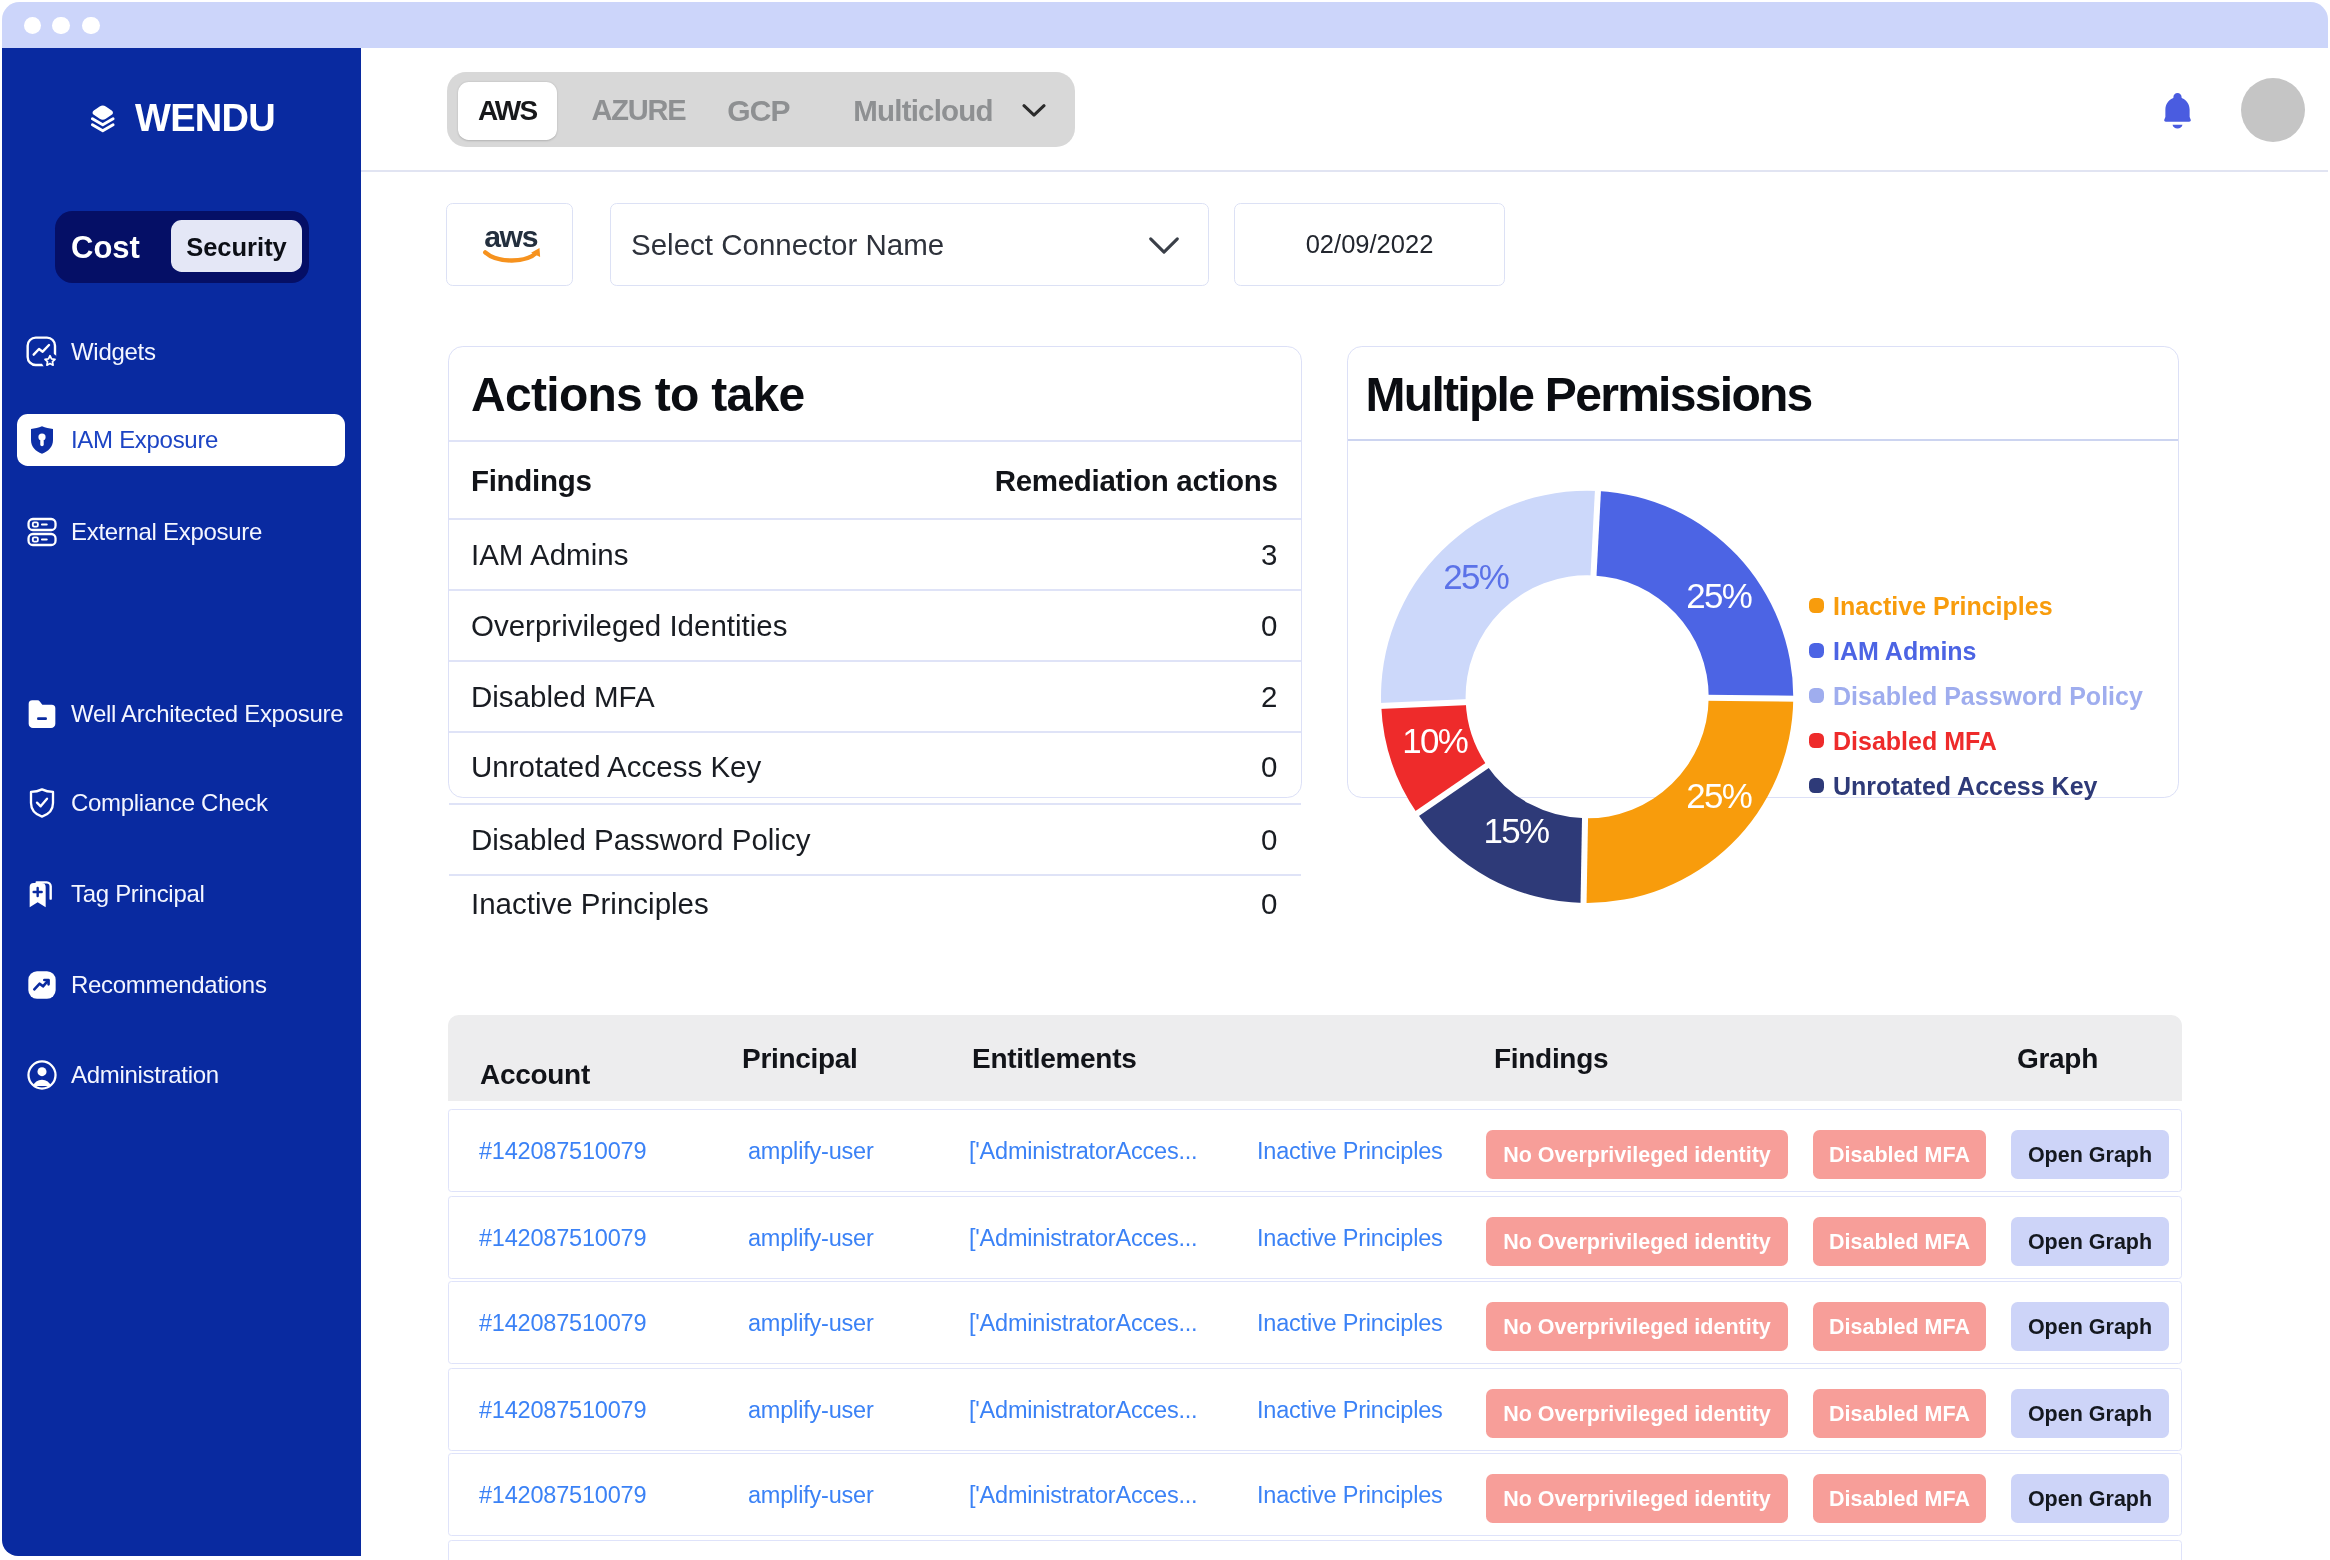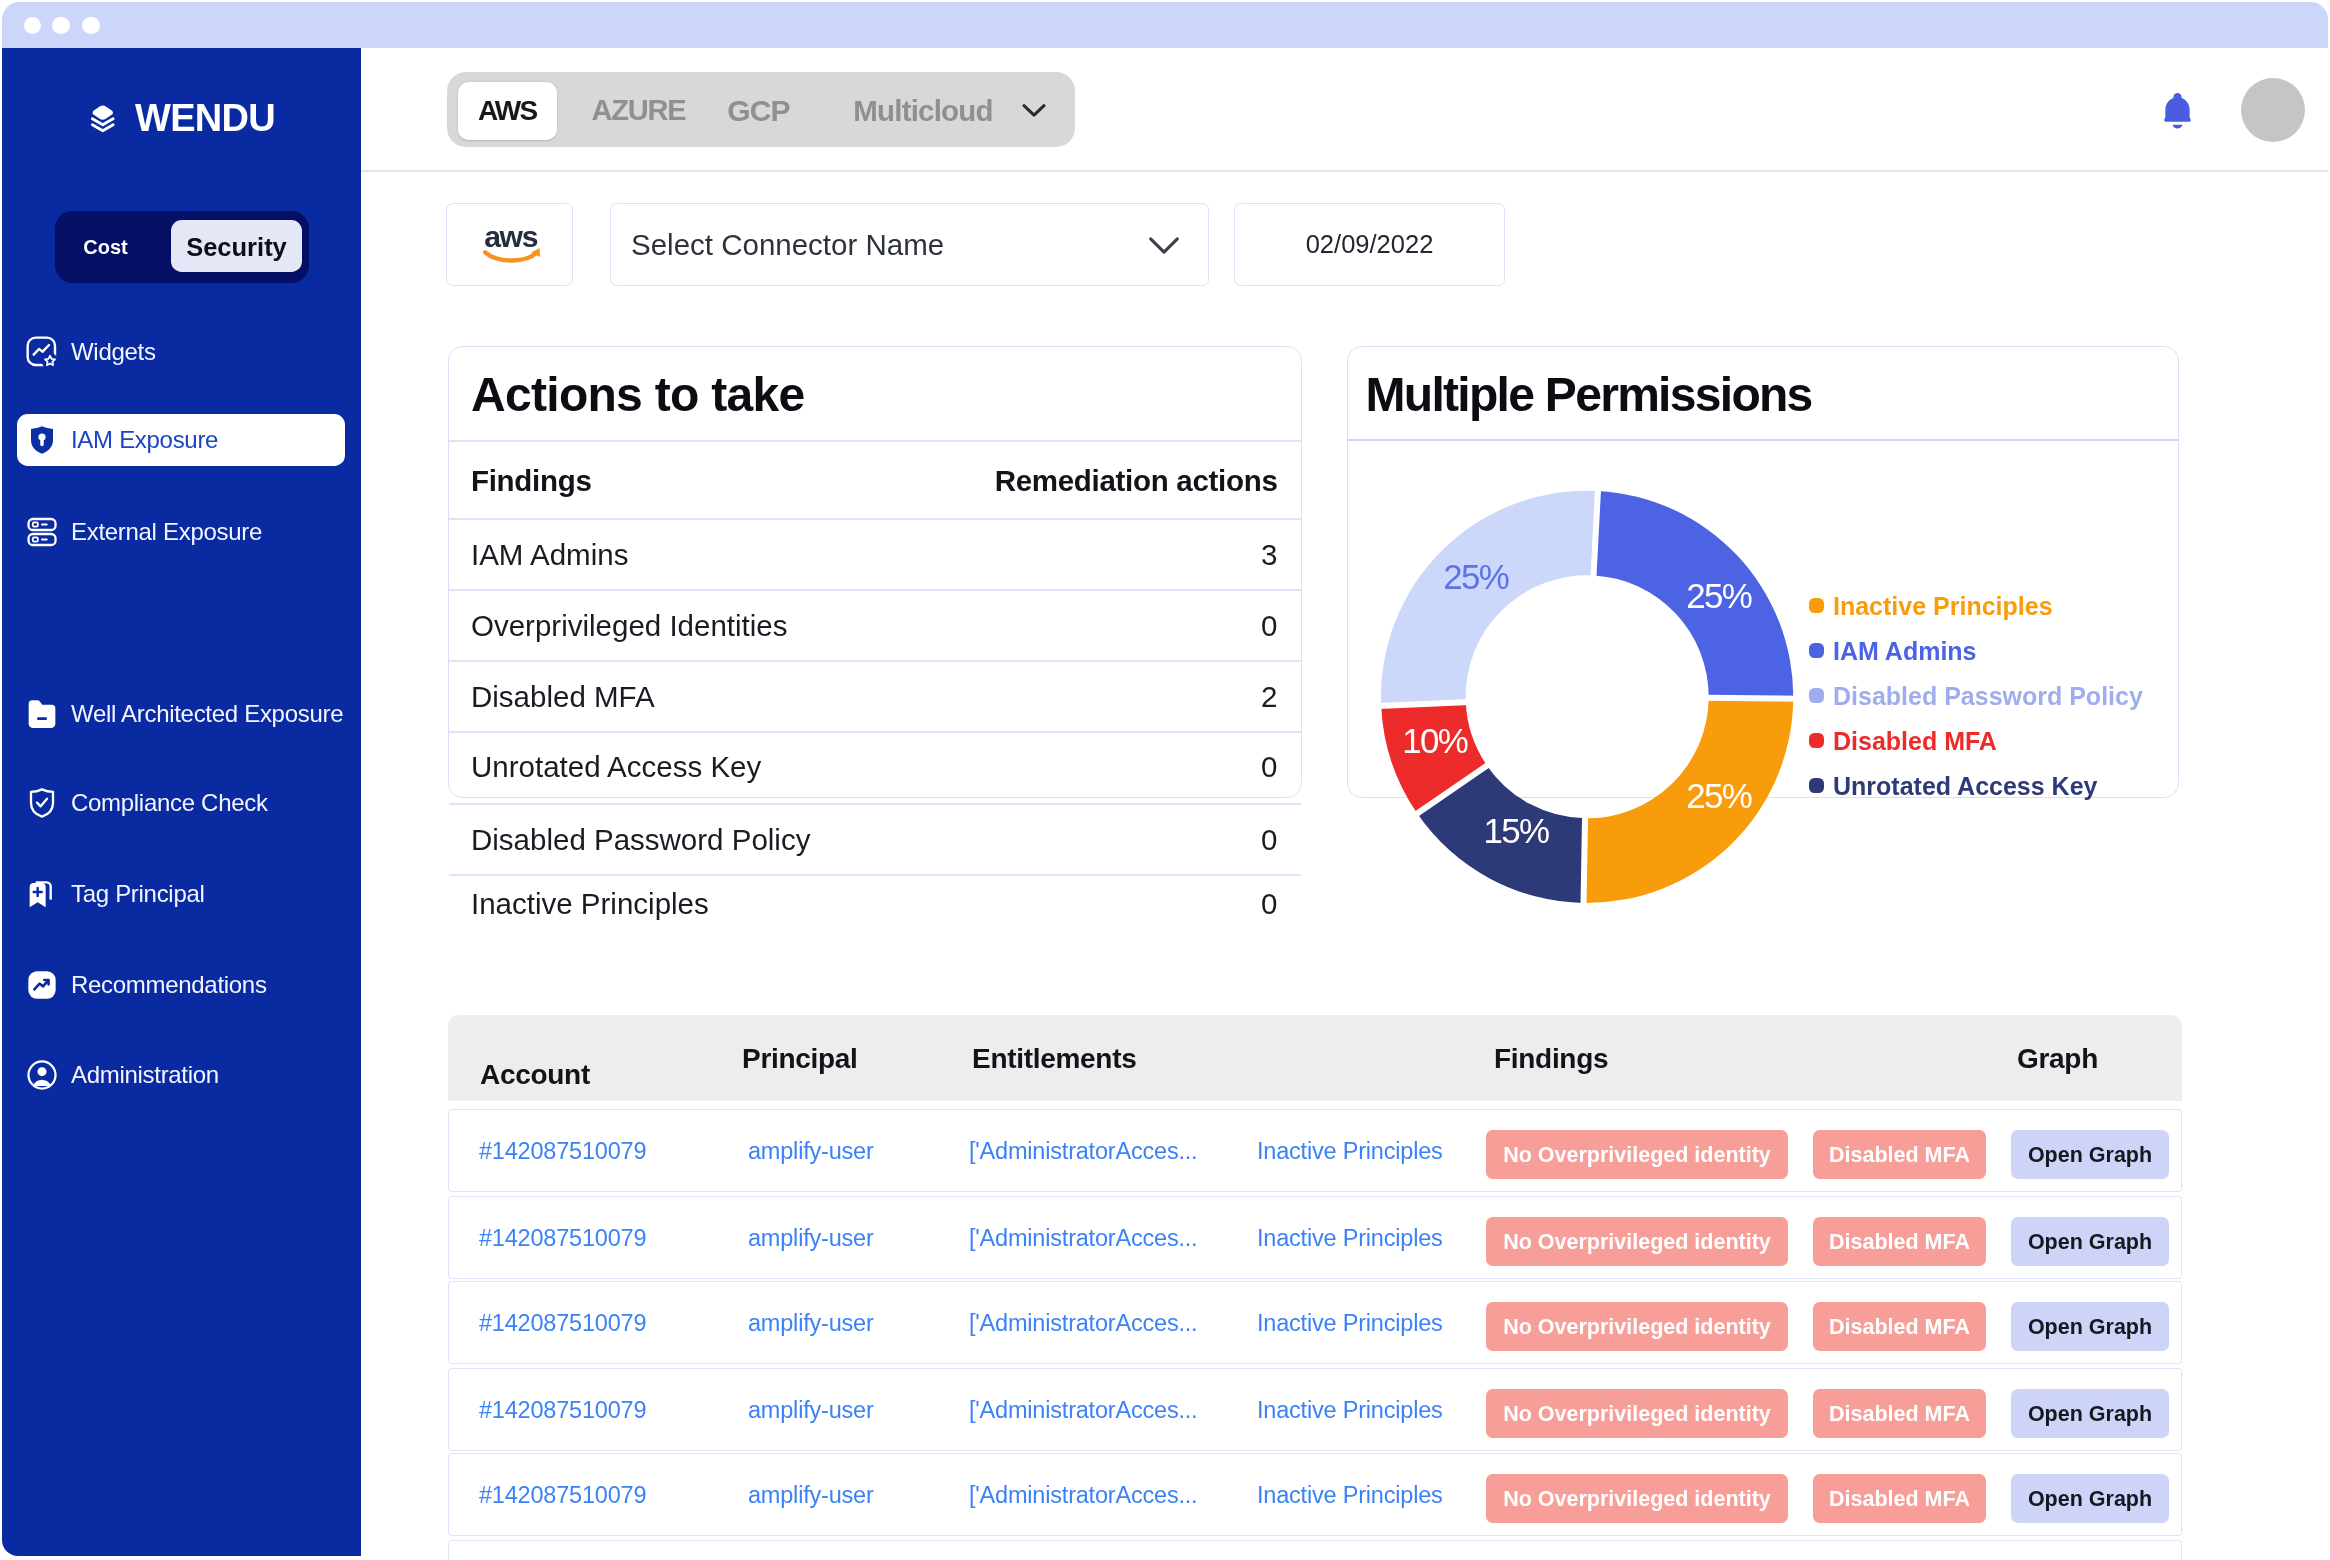--- a/index.html
+++ b/index.html
@@ -80,21 +80,21 @@
   <div class="abs" style="left:88px; top:101px; width:25.5px; height:28px;">
     <svg width="25.5" height="30" viewBox="0 0 38 45">
       <rect x="-12.75" y="-12.75" width="25.5" height="25.5" rx="6.5" fill="#ffffff" transform="translate(19,14.5) scale(1,0.68) rotate(45)"></rect>
       <path d="M3.5 23.5 L19 32.5 L34.5 23.5" fill="none" stroke="#ffffff" stroke-width="4.4" stroke-linecap="round" stroke-linejoin="round"></path>
       <path d="M3.5 32.5 L19 41.5 L34.5 32.5" fill="none" stroke="#ffffff" stroke-width="4.4" stroke-linecap="round" stroke-linejoin="round"></path>
     </svg>
   </div>
   <div class="abs" style="left:133px; top:93px; height:47px; line-height:47px; font-size:38px; font-weight:700; letter-spacing:-0.7px; color:#ffffff;">WENDU</div>
 
   <div class="abs" style="left:53px; top:209px; width:254px; height:72px; border-radius:17.5px; background:#050f66;"></div>
-  <div class="abs" style="left:53px; top:209px; width:101px; height:72px; line-height:73px; text-align:center; font-size:20px; font-weight:700; color:#ffffff;">Cost</div>
+  <div class="abs" style="left:53px; top:209px; width:101px; height:72px; line-height:73px; text-align:center; font-size:31px; font-weight:700; color:#ffffff;">Cost</div>
   <div class="abs" style="left:169px; top:218px; width:131px; height:52px; border-radius:10.7px; background:#e4e7f6;"></div>
   <div class="abs" style="left:169px; top:218px; width:131px; height:52px; line-height:54px; text-align:center; font-size:25.5px; font-weight:700; color:#0c0f16;">Security</div>
 
   <div id="activeitem" style="top:412px;"></div>
 
   <div class="mitem" style="top:324px;">
     <div class="mico">
       <svg width="32" height="32" viewBox="0 0 48 48">
         <rect x="2.5" y="2.5" width="41" height="41" rx="12" fill="none" stroke="#ffffff" stroke-width="3.6"></rect>
         <path d="M11.5 28 L19.5 19.5 L25 23.5 L34.5 13.5" fill="none" stroke="#ffffff" stroke-width="3.6" stroke-linecap="round" stroke-linejoin="round"></path>

